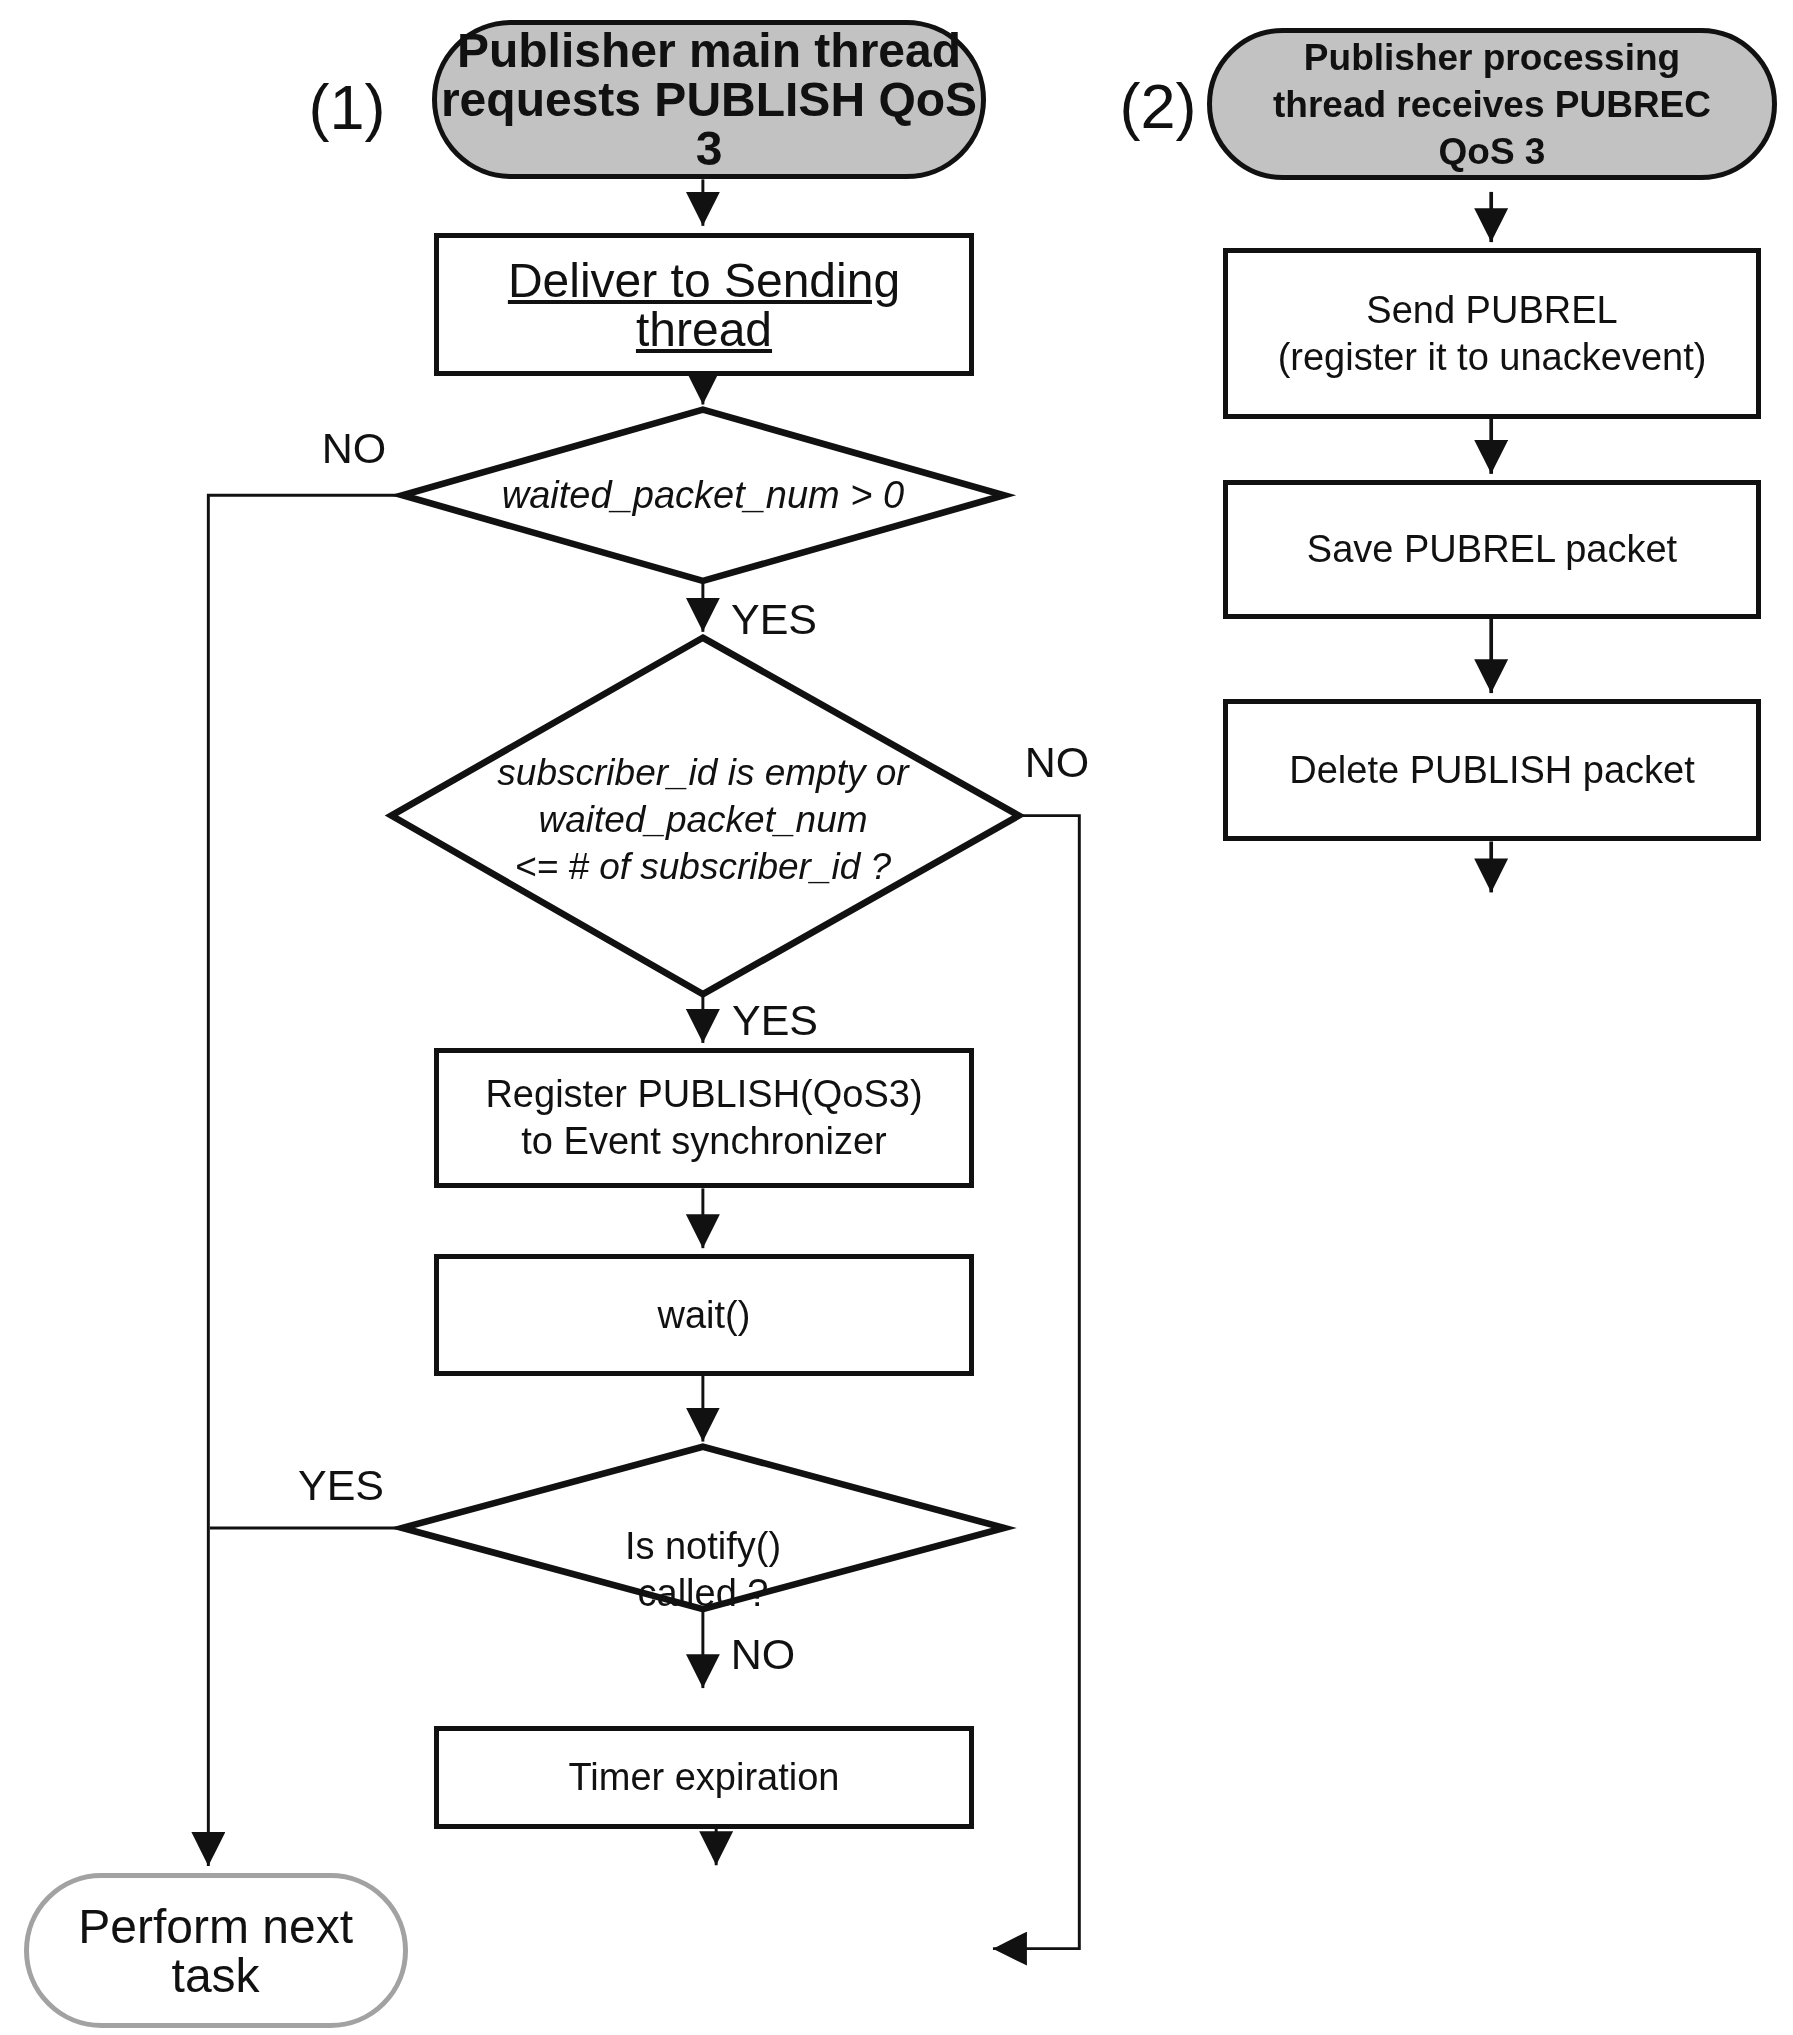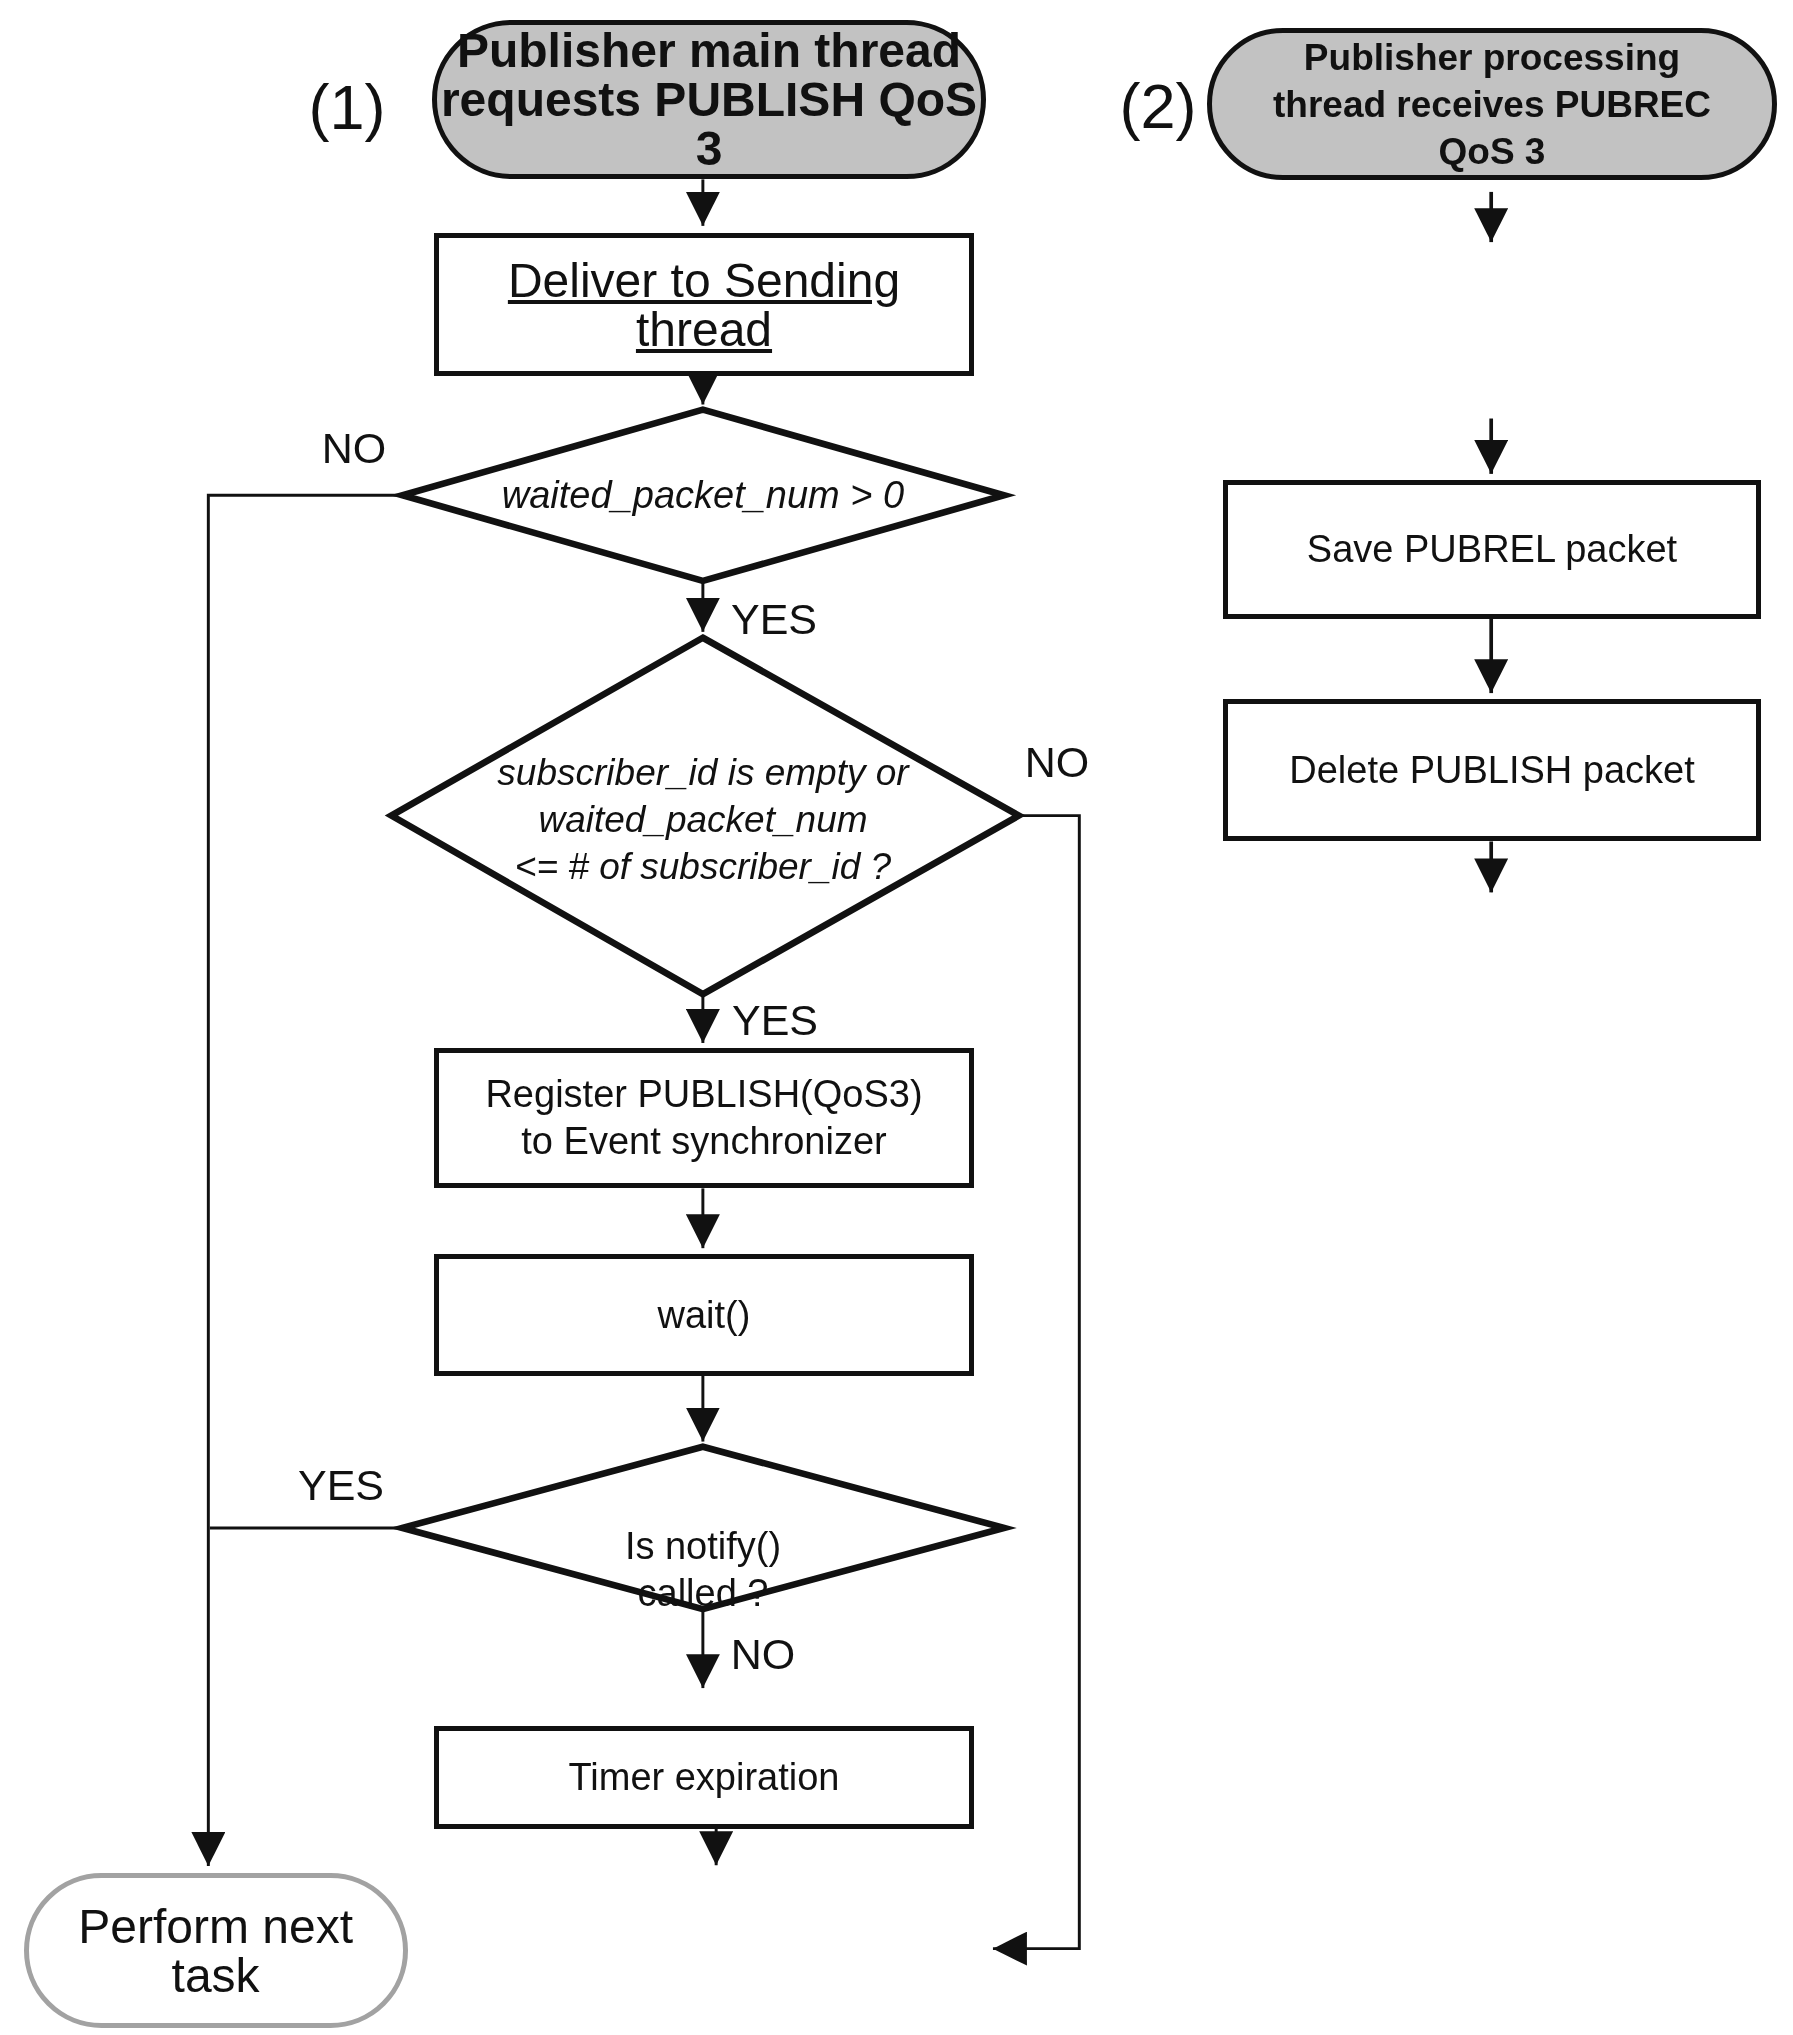--- a/index.html
+++ b/index.html
@@ -153,20 +153,24 @@
 task</span>
   </div>
 
 
   <div class="node term-start fs50" style="left:1207px; top:28px; width:570px; height:152px;">
     <span class="node-text">Publisher processing
 thread receives PUBREC
 QoS 3</span>
   </div>
 
+  <div class="node proc fs52" style="left:1223px; top:248px; width:538px; height:171px;">
+    <span class="node-text">Send PUBREL
+(register it to unackevent)</span>
+  </div>
 
   <div class="node proc fs52" style="left:1223px; top:480px; width:538px; height:139px;">
     <span class="node-text">Save PUBREL packet</span>
   </div>
 
   <div class="node proc fs52" style="left:1223px; top:699px; width:538px; height:142px;">
     <span class="node-text">Delete PUBLISH packet</span>
   </div>
 
 

